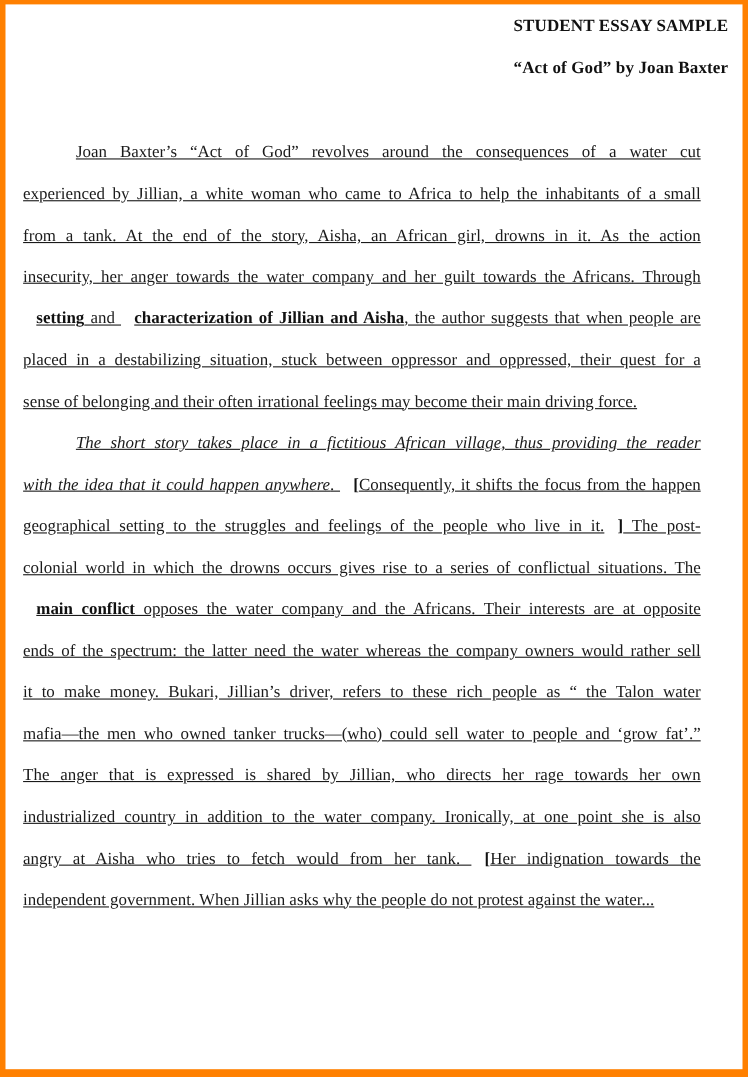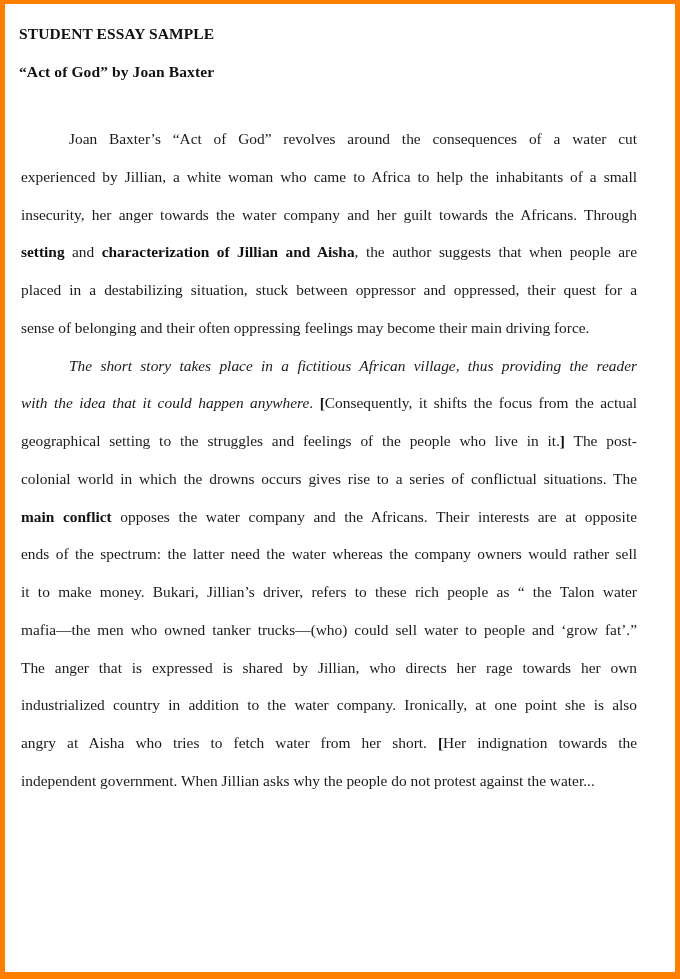--- a/index.html
+++ b/index.html
@@ -19,82 +19,84 @@
     top: 4px;
     width: 670px;
     height: 968px;
     background: #ffffff;
     overflow: hidden;
   }
   .title {
     position: absolute;
     left: 0;
     width: 653px;
-    text-align: left;
+    text-align: right;
     font-family: "Liberation Serif", serif;
     font-weight: bold;
     font-size: 15.5px;
     color: #111;
-    margin: 14px;
+    margin: 4px;
     letter-spacing: 0.1px;
   }
   .title.t1 { top: 7px; }
   .title.t2 { top: 45px; }
   .essay {
     position: absolute;
     left: 16px;
     top: 116px;
     width: 616px;
     font-family: "Liberation Serif", serif;
     font-size: 15.4px;
     line-height: 37.75px;
     color: #1a1a1a;
     text-align: justify;
   }
   .para {
     margin: 0;
     text-indent: 48px;
+    text-decoration: underline;
   }
   .line {
     display: block;
     text-align: justify;
     text-align-last: justify;
     height: 37.75px;
     white-space: nowrap;
     overflow: visible;
   }
   .line.first { padding-left: 48px; }
   .line.last { text-align-last: left; }
   .para .line { text-indent: 0; }
-  b { font-weight: bold; color: #111; }
+  b { font-weight: bold; color: #111; margin-left: 12px; }
   i { font-style: italic; }
 </style>
 </head>
 <body>
 
 <div class="page">
   <h1 class="title t1">STUDENT ESSAY SAMPLE</h1>
   <h2 class="title t2">“Act of God” by Joan Baxter</h2>
   <div class="essay" id="essay">
       <div class="para">
         <span class="line first"><span>Joan Baxter’s “Act of God” revolves around the consequences of a water cut</span></span>
         <span class="line"><span>experienced by Jillian, a white woman who came to Africa to help the inhabitants of a small</span></span>
+        <span class="line"><span>from a tank. At the end of the story, Aisha, an African girl, drowns in it. As the action</span></span>
         <span class="line"><span>insecurity, her anger towards the water company and her guilt towards the Africans. Through</span></span>
         <span class="line"><b>setting</b><span> and </span><b>characterization of Jillian and Aisha</b><span>, the author suggests that when people are</span></span>
         <span class="line"><span>placed in a destabilizing situation, stuck between oppressor and oppressed, their quest for a</span></span>
-        <span class="line last"><span>sense of belonging and their often oppressing feelings may become their main driving force.</span></span>
+        <span class="line last"><span>sense of belonging and their often irrational feelings may become their main driving force.</span></span>
       </div>
       <div class="para">
         <span class="line first"><i>The short story takes place in a fictitious African village, thus providing the reader</i></span>
-        <span class="line"><i>with the idea that it could happen anywhere</i><span>. </span><b>[</b><span>Consequently, it shifts the focus from the actual</span></span>
+        <span class="line"><i>with the idea that it could happen anywhere</i><span>. </span><b>[</b><span>Consequently, it shifts the focus from the happen</span></span>
         <span class="line"><span>geographical setting to the struggles and feelings of the people who live in it.</span><b>]</b><span> The post-</span></span>
         <span class="line"><span>colonial world in which the drowns occurs gives rise to a series of conflictual situations. The</span></span>
         <span class="line"><b>main conflict</b><span> opposes the water company and the Africans. Their interests are at opposite</span></span>
         <span class="line"><span>ends of the spectrum: the latter need the water whereas the company owners would rather sell</span></span>
         <span class="line"><span>it to make money. Bukari, Jillian’s driver, refers to these rich people as “ the Talon water</span></span>
         <span class="line"><span>mafia—the men who owned tanker trucks—(who) could sell water to people and ‘grow fat’.”</span></span>
         <span class="line"><span>The anger that is expressed is shared by Jillian, who directs her rage towards her own</span></span>
         <span class="line"><span>industrialized country in addition to the water company. Ironically, at one point she is also</span></span>
-        <span class="line"><span>angry at Aisha who tries to fetch water from her short. </span><b>[</b><span>Her indignation towards the</span></span>
+        <span class="line"><span>angry at Aisha who tries to fetch would from her tank. </span><b>[</b><span>Her indignation towards the</span></span>
         <span class="line last"><span>independent government. When Jillian asks why the people do not protest against the water...</span></span>
       </div>
     </div>
 </div>
 
 </body></html>

